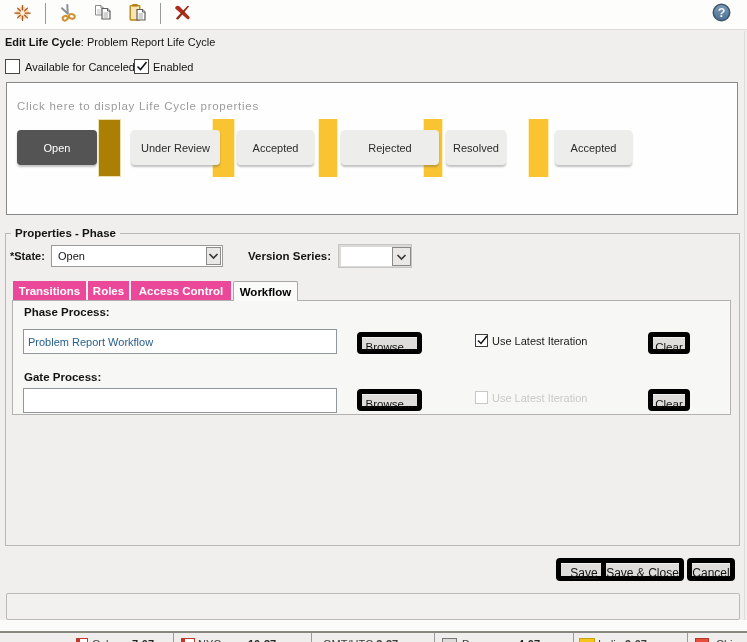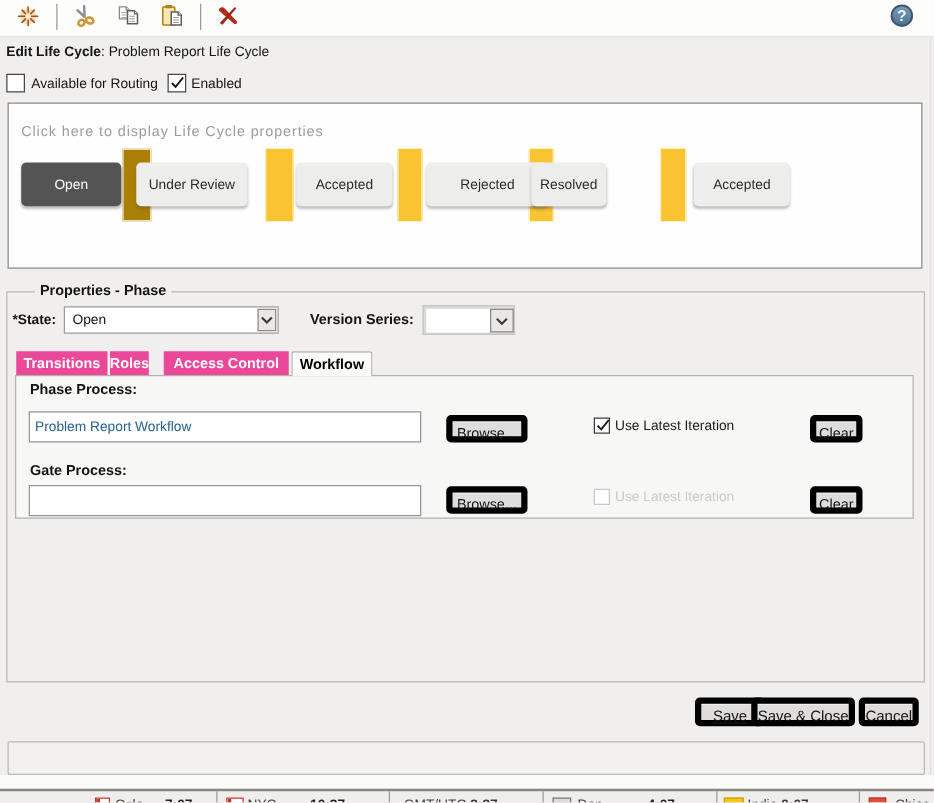--- a/index.html
+++ b/index.html
@@ -97,45 +97,45 @@
   </defs>
   <circle cx="9.5" cy="9.5" r="8.2" fill="url(#hg)" stroke="#3c586f" stroke-width="1.6"></circle>
   <text x="9.5" y="13.6" font-family="Liberation Sans, sans-serif" font-size="12.5" font-weight="bold" fill="#eef4f8" text-anchor="middle">?</text>
 </svg>
 
 <div class="abs" style="left:744px;top:31px;width:1px;height:589px;background:#dedddc;"></div>
 
 <div class="abs" style="left:5px;top:36px;font-size:11px;color:#141414;white-space:nowrap;"><span class="bold">Edit Life Cycle</span>: Problem Report Life Cycle</div>
 
 <div class="cb" style="left:5px;top:59px;"></div>
-<div class="abs" style="left:25px;top:61px;font-size:11px;color:#141414;">Available for Routing</div>
+<div class="abs" style="left:25px;top:61px;font-size:11px;color:#141414;">Available for Canceled</div>
 <div class="cb" style="left:134px;top:59px;"></div>
 <svg class="abs" style="left:136px;top:61px;" width="12" height="11" viewBox="0 0 12 11">
   <path d="M1.5 5.5 L4.5 8.5 L10.5 1" fill="none" stroke="#141414" stroke-width="1.6"></path>
 </svg>
 <div class="abs" style="left:153px;top:61px;font-size:11px;color:#141414;">Enabled</div>
 
 <div class="abs" style="left:6px;top:82px;width:732px;height:133px;background:#fefefe;border:1px solid #878787;"></div>
 <div class="abs" style="left:17px;top:100px;font-size:11.5px;color:#9b9b9b;letter-spacing:0.72px;">Click here to display Life Cycle properties</div>
 
 <div class="bar" style="left:98px;width:23px;background:#ab7e05;border:1px solid #e9e0ae;"></div>
 <div class="bar" style="left:212px;width:23px;"></div>
 <div class="bar" style="left:318px;left:318px;width:20px;"></div>
 <div class="bar" style="left:423px;width:20px;"></div>
 <div class="bar" style="left:528px;width:21px;"></div>
 
 <div class="phase" style="left:17px;width:80px;background:#545455;color:#fff;">Open</div>
-<div class="phase" style="left:109px;width:89px;">Under Review</div>
+<div class="phase" style="left:131px;width:89px;">Under Review</div>
 <div class="phase" style="left:237px;width:77px;">Accepted</div>
 <div class="phase" style="left:341px;width:98px;">Rejected</div>
-<div class="phase" style="left:425px;width:60px;">Resolved</div>
+<div class="phase" style="left:446px;width:60px;">Resolved</div>
 <div class="phase" style="left:555px;width:77px;">Accepted</div>
 
 <div class="abs" style="left:5px;top:233px;width:735px;height:313px;border:1px solid #b9b8b6;"></div>
-<div class="abs bold" style="left:11px;top:227px;background:#f0efee;padding:0 4px;font-size:11.5px;color:#141414;white-space:nowrap;margin-left:17px;">Properties - Phase</div>
+<div class="abs bold" style="left:11px;top:227px;background:#f0efee;padding:0 4px;font-size:11.5px;color:#141414;white-space:nowrap;">Properties - Phase</div>
 
 <div class="abs bold" style="left:10px;top:250px;font-size:11px;color:#141414;">*State:</div>
 
 <div class="abs" style="left:51px;top:245px;width:172px;height:22px;background:#fff;border:1px solid #9b9a99;">
   <div style="position:absolute;left:6px;top:4px;font-size:11px;color:#141414;">Open</div>
   <div style="position:absolute;left:154px;top:1px;width:15px;height:18px;background:#e9e8e7;border:1px solid #8d8c8b;">
     <svg width="11" height="7" style="position:absolute;left:1px;top:5px;" viewBox="0 0 11 7">
       <path d="M1.5 1 L5.5 5 L9.5 1" fill="none" stroke="#3a3a3a" stroke-width="1.7"></path>
     </svg>
   </div>
@@ -146,21 +146,21 @@
 <div class="abs" style="left:338px;top:244px;width:74px;height:24px;background:#dbdad9;border:1px solid #c6c5c4;">
   <div style="position:absolute;left:2px;top:2px;width:51px;height:19px;background:#fff;"></div>
   <div style="position:absolute;left:53px;top:2px;width:19px;height:19px;background:#e9e8e7;border:1px solid #8a8988;">
     <svg width="11" height="7" style="position:absolute;left:3px;top:6px;" viewBox="0 0 11 7">
       <path d="M1.5 1 L5.5 5 L9.5 1" fill="none" stroke="#3a3a3a" stroke-width="1.7"></path>
     </svg>
   </div>
 </div>
 
 <div class="tab" style="left:13px;width:73px;">Transitions</div>
-<div class="tab" style="left:88px;width:31px;">Roles</div>
+<div class="tab" style="left:88px;width:41px;">Roles</div>
 <div class="tab" style="left:131px;width:100px;">Access Control</div>
 <div class="tab" style="left:233px;width:65px;background:#fafaf9;color:#000;border:1px solid #a8a7a6;border-bottom:none;border-radius:2px 2px 0 0;height:20px;">Workflow</div>
 
 <div class="abs" style="left:12px;top:300px;width:719px;height:115px;background:#f7f7f5;border:1px solid #b2b1b0;"></div>
 <div class="abs" style="left:234px;top:299px;width:63px;height:2px;background:#fafaf9;"></div>
 
 <div class="abs bold" style="left:24px;top:306px;font-size:11.5px;color:#141414;">Phase Process:</div>
 <div class="inp" style="left:23px;top:329px;width:314px;height:25px;">
   <div style="position:absolute;left:4px;top:6px;font-size:11px;color:#28608f;">Problem Report Workflow</div>
 </div>

